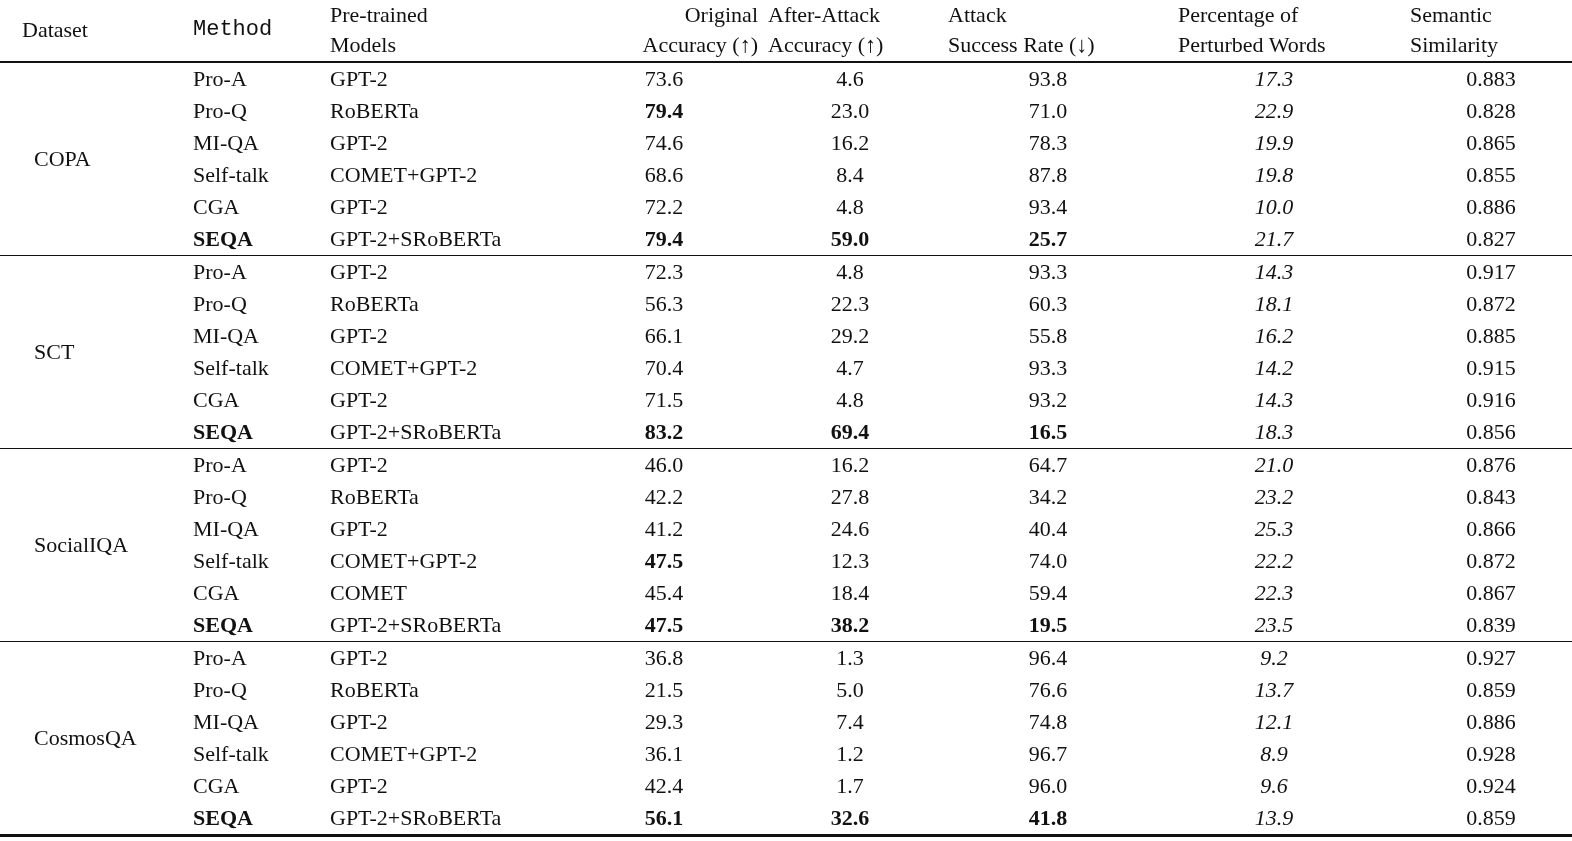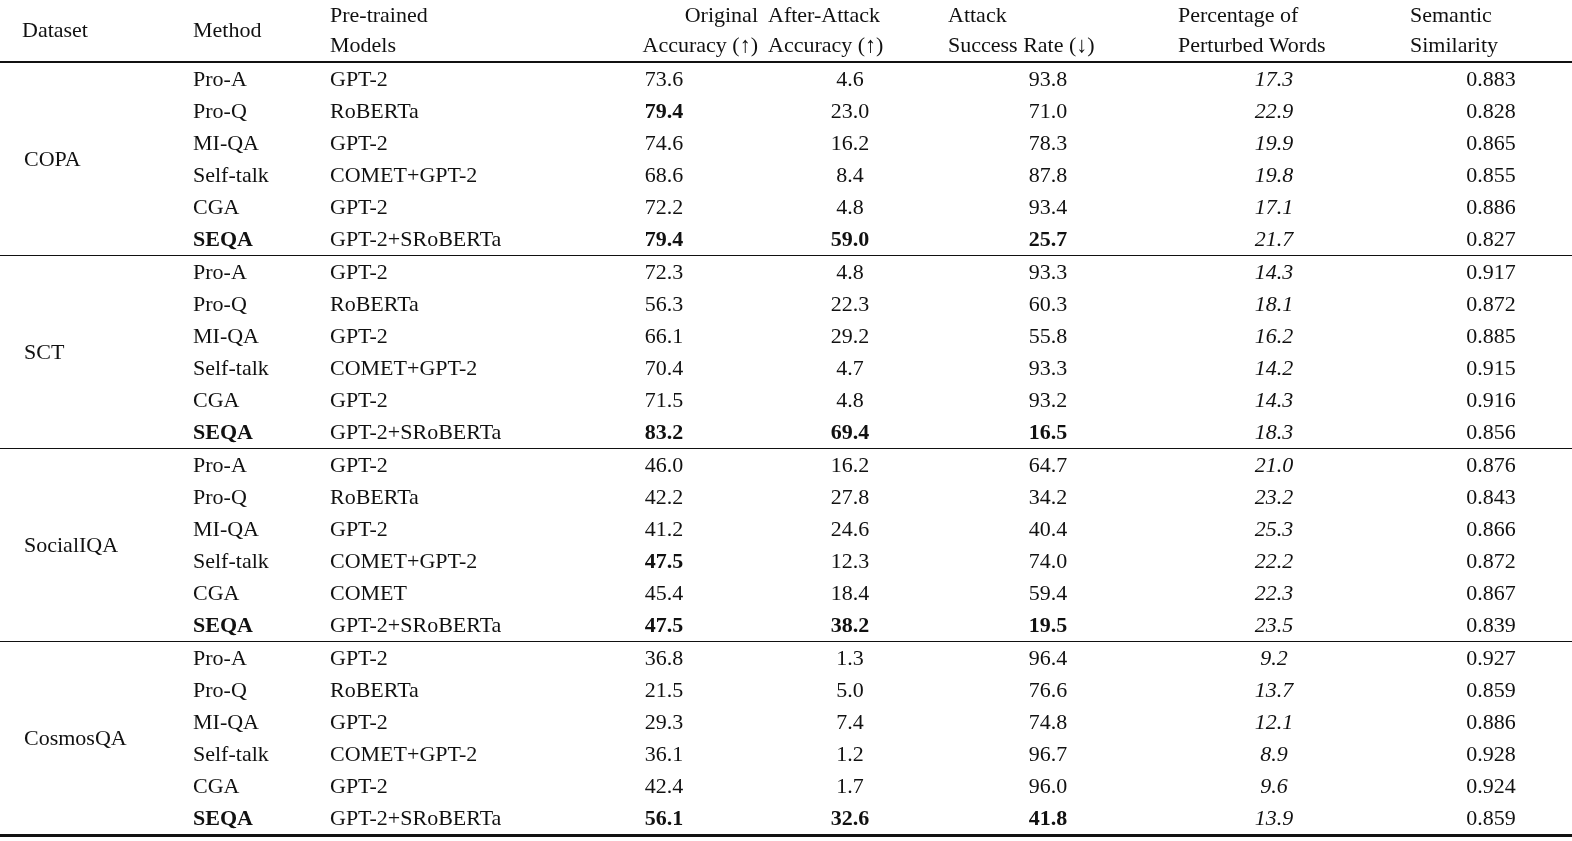--- a/index.html
+++ b/index.html
@@ -40,40 +40,40 @@
   thead th {
     font-weight: normal;
     text-align: left;
     vertical-align: bottom;
     line-height: 30px;
     padding: 0 0 1px 0;
     white-space: nowrap;
   }
   thead tr { height: 60px; }
   thead th.first { padding-left: 22px; vertical-align: middle; }
-  thead th.method { padding-left: 3px; vertical-align: middle; }
+  thead th.method { padding-left: 3px; vertical-align: middle; font-family: Liberation Mono, monospace; }
   thead th.models { padding-left: 3px; }
   thead th.h-orig { padding-left: 10px; text-align: right; }
   thead th.h-after { padding-left: 10px; }
   thead th.h-asr { padding-left: 0px; }
   thead th.h-ppw { padding-left: 0px; }
   thead th.h-sim { padding-left: 0px; }
   thead th span.line { display: block; }
 
   tr.header-row { border-bottom: 2px solid #111; }
 
   tbody tr.data-row { height: 32px; }
   tbody td {
     padding: 0;
     line-height: 32px;
     white-space: nowrap;
     vertical-align: middle;
   }
   tbody td.dataset {
-    padding-left: 24px;
+    padding-left: 34px;
     vertical-align: middle;
   }
   tbody td.method { padding-left: 3px; }
   tbody td.models { padding-left: 3px; }
   tbody td.num { text-align: center; }
   td.num.orig { padding-right: 10px; text-align: center; }
   td.num.after { padding-right: 6px; text-align: center; }
   td.num.asr { padding-right: 30px; }
   td.num.ppw { padding-right: 40px; font-style: italic; }
   td.num.sim { }
@@ -171,21 +171,21 @@
           <td class="num asr">87.8</td>
           <td class="num ppw">19.8</td>
           <td class="num sim">0.855</td>
         </tr>
         <tr class="data-row">
           <td class="method">CGA</td>
           <td class="models">GPT-2</td>
           <td class="num orig">72.2</td>
           <td class="num after">4.8</td>
           <td class="num asr">93.4</td>
-          <td class="num ppw">17.1</td>
+          <td class="num ppw">10.0</td>
           <td class="num sim">0.886</td>
         </tr>
         <tr class="data-row">
           <td class="method bold">SEQA</td>
           <td class="models">GPT-2+SRoBERTa</td>
           <td class="num orig bold">79.4</td>
           <td class="num after bold">59.0</td>
           <td class="num asr bold">25.7</td>
           <td class="num ppw">21.7</td>
           <td class="num sim">0.827</td>

